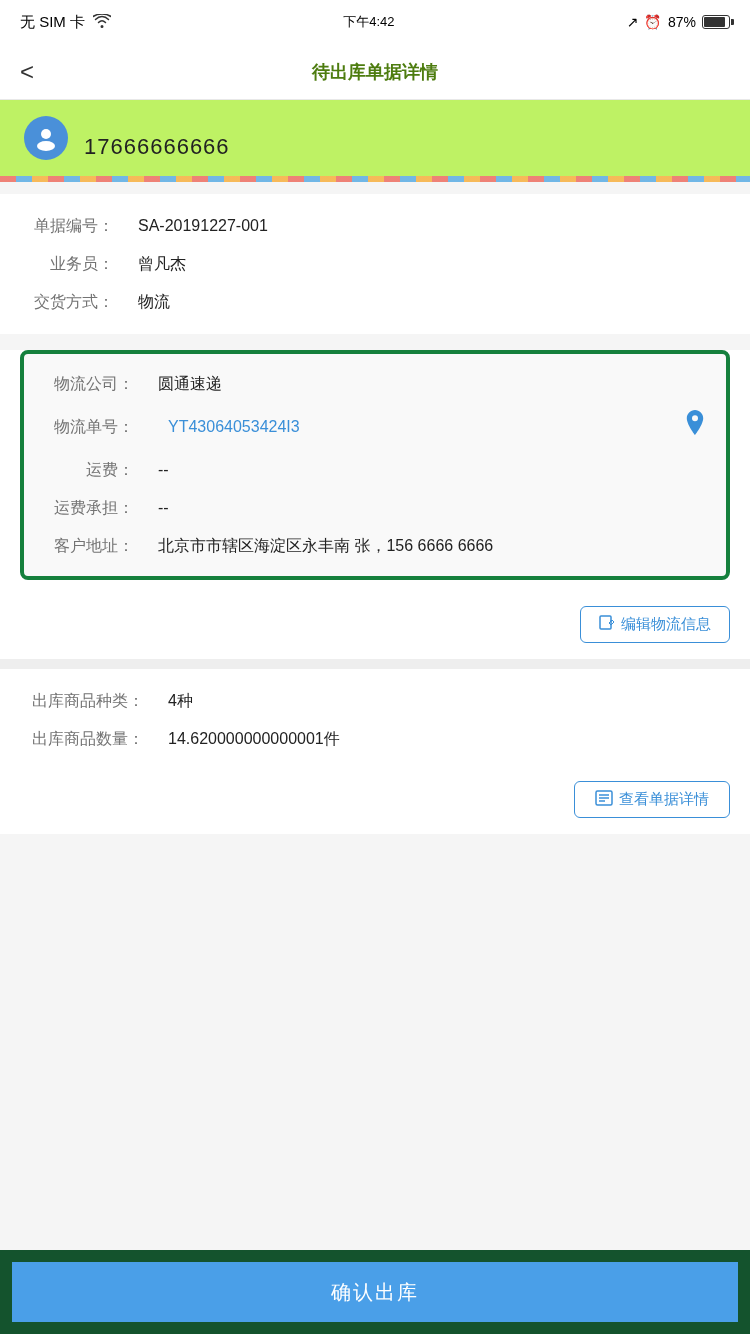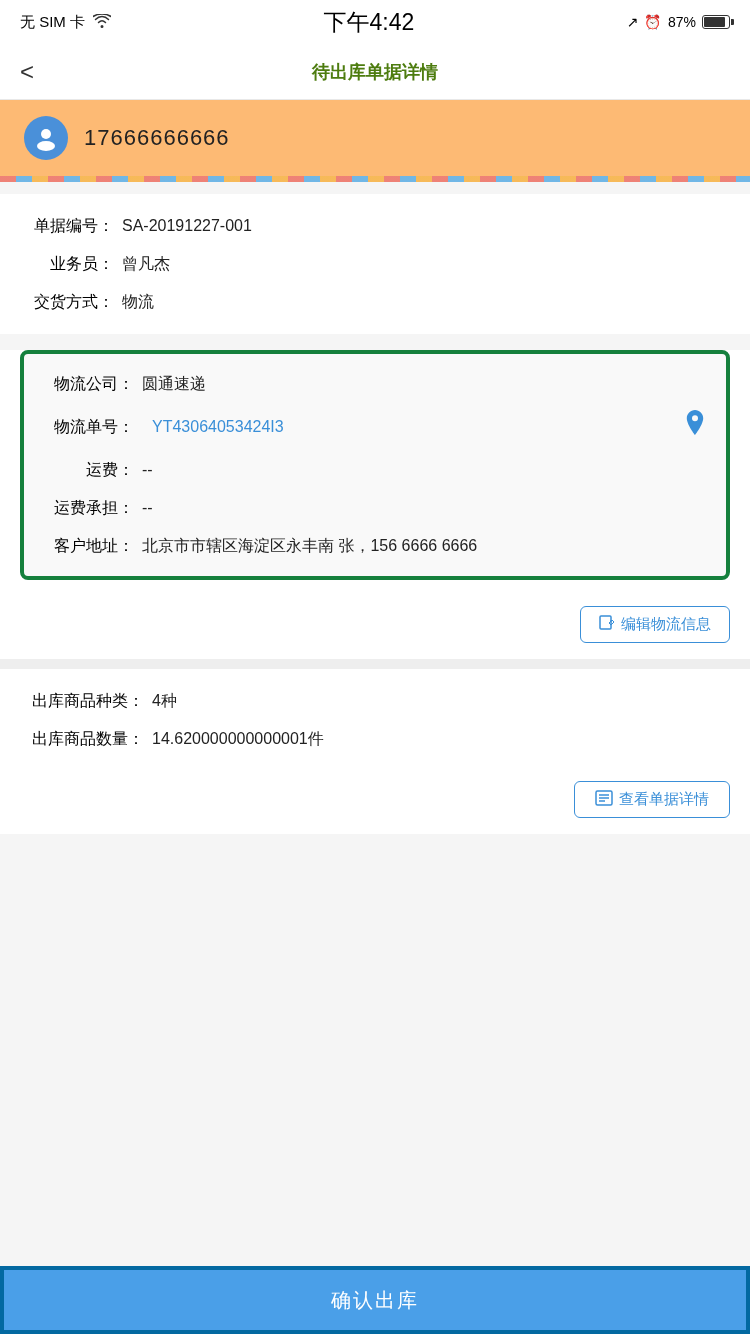--- a/index.html
+++ b/index.html
@@ -19,21 +19,21 @@
       height: 44px;
       display: flex;
       align-items: center;
       justify-content: space-between;
       padding: 12px 20px;
       font-size: 15px;
       font-weight: 500;
       gap: 38px;
     }
     .status-left { display: flex; align-items: center; gap: 8px; }
-    .status-center { font-size: 23px; font-weight: 500; }
+    .status-center { font-size: 13px; font-weight: 500; }
     .status-right { display: flex; align-items: center; gap: 6px; font-size: 14px; }
     .battery-bar {
       width: 28px; height: 14px;
       border: 1.5px solid #333;
       border-radius: 3px;
       position: relative;
       display: inline-flex;
       align-items: center;
       padding: 1px;
     }
@@ -87,24 +87,24 @@
         90deg,
         #e74c3c 0px, #e74c3c 16px,
         #3498db 16px, #3498db 32px,
         #f39c12 32px, #f39c12 48px
       );
       opacity: 0.7;
     }
 
     
     .user-header {
-      background: #fdba74;
+      background: #bef264;
       padding: 16px 24px;
       display: flex;
-      align-items: center;
+      align-items: flex-end;
       gap: 16px;
     }
     .user-avatar {
       width: 44px;
       height: 44px;
       border-radius: 50%;
       background: #4a90d9;
       display: flex;
       align-items: center;
       justify-content: center;
@@ -124,28 +124,28 @@
       padding: 20px 24px;
     }
     .info-row {
       display: flex;
       margin-bottom: 14px;
       font-size: 16px;
       line-height: 1.5;
     }
     .info-row:last-child { margin-bottom: 0; }
     .info-label {
-      color: #000000;
+      color: #737373;
       min-width: 90px;
       text-align: right;
       flex-shrink: 0;
     }
     .info-value {
       color: #222;
-      margin-left: 8px;
+      margin-left: 24px;
       flex: 1;
     }
     .info-value.blue { color: #3a8fd8; }
 
     
     .logistics-card {
       background: #f9f9f9;
       border: 4px solid #15803d;
       border-radius: 8px;
       margin: 16px 20px;
@@ -219,22 +219,22 @@
       height: 200px;
       background: #f5f5f5;
     }
 
     
     .confirm-btn-container {
       position: fixed;
       bottom: 0;
       left: 0;
       width: 750px;
-      background: #0369a1;
-      padding: 4px;
+      background: #14532d;
+      padding: 12px;
     }
     .confirm-btn {
       width: 100%;
       height: 60px;
       background: #4a9fe8;
       color: #fff;
       font-size: 20px;
       font-weight: 500;
       border: none;
       cursor: pointer;

